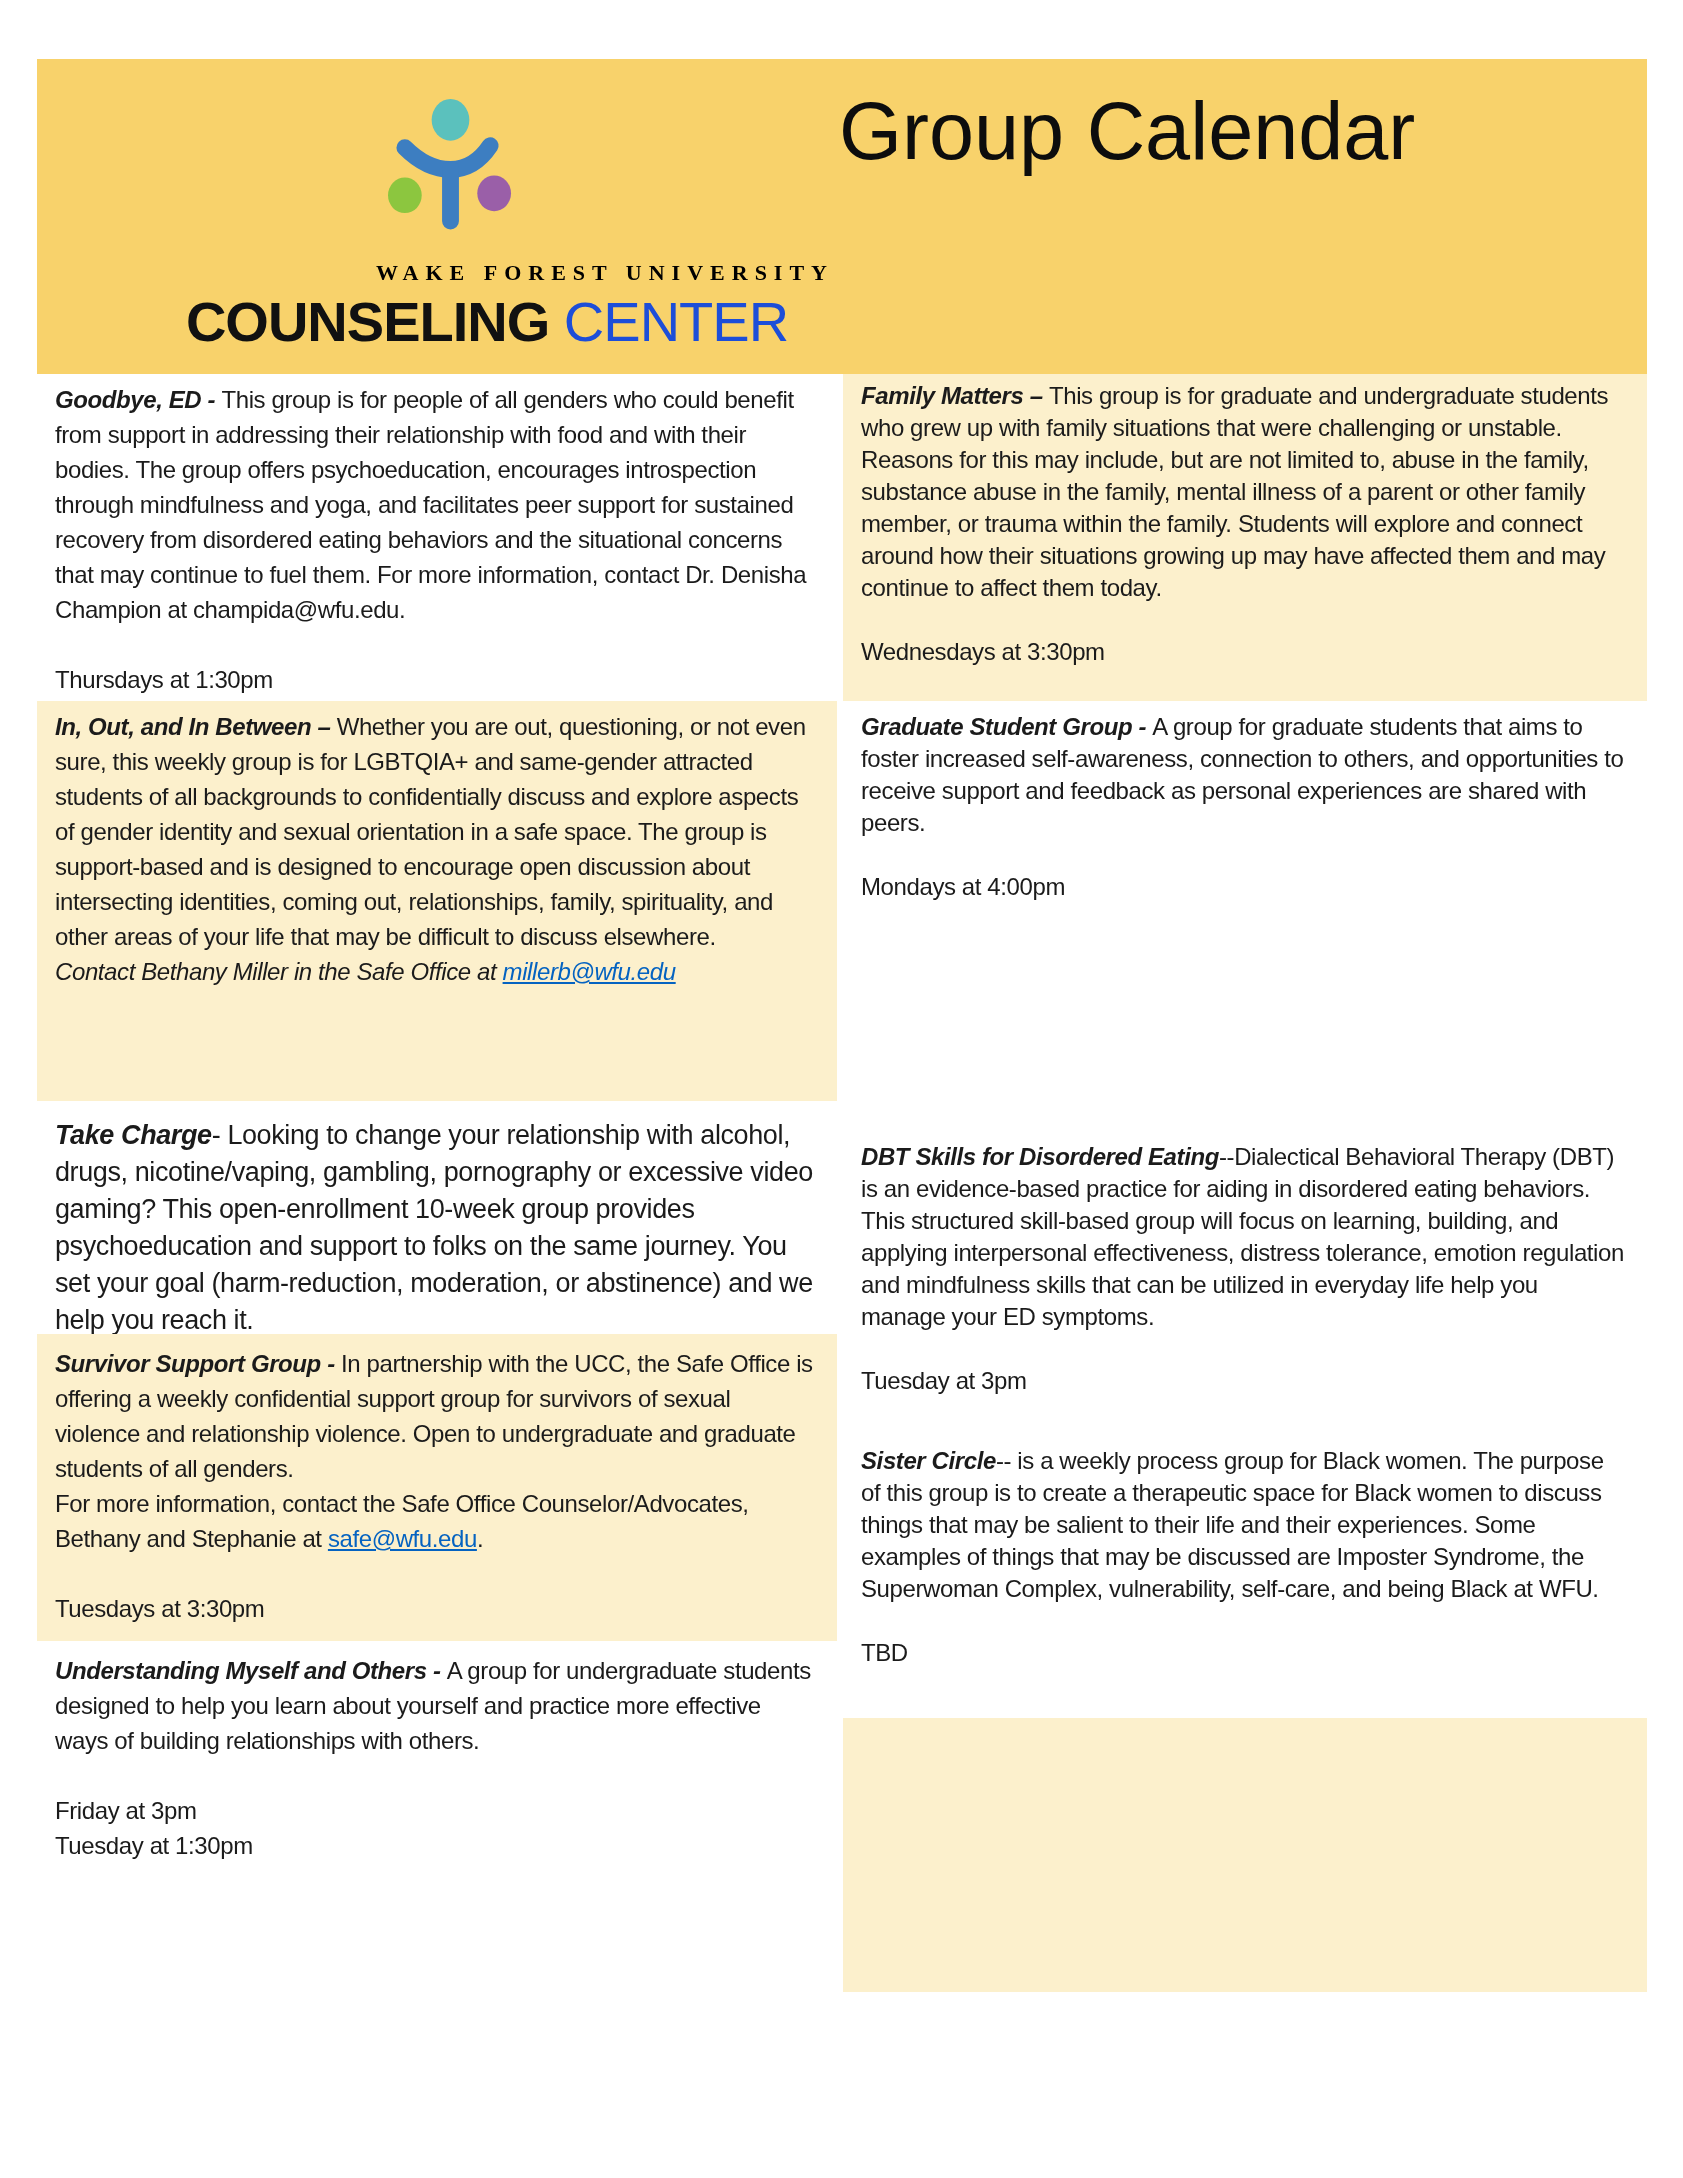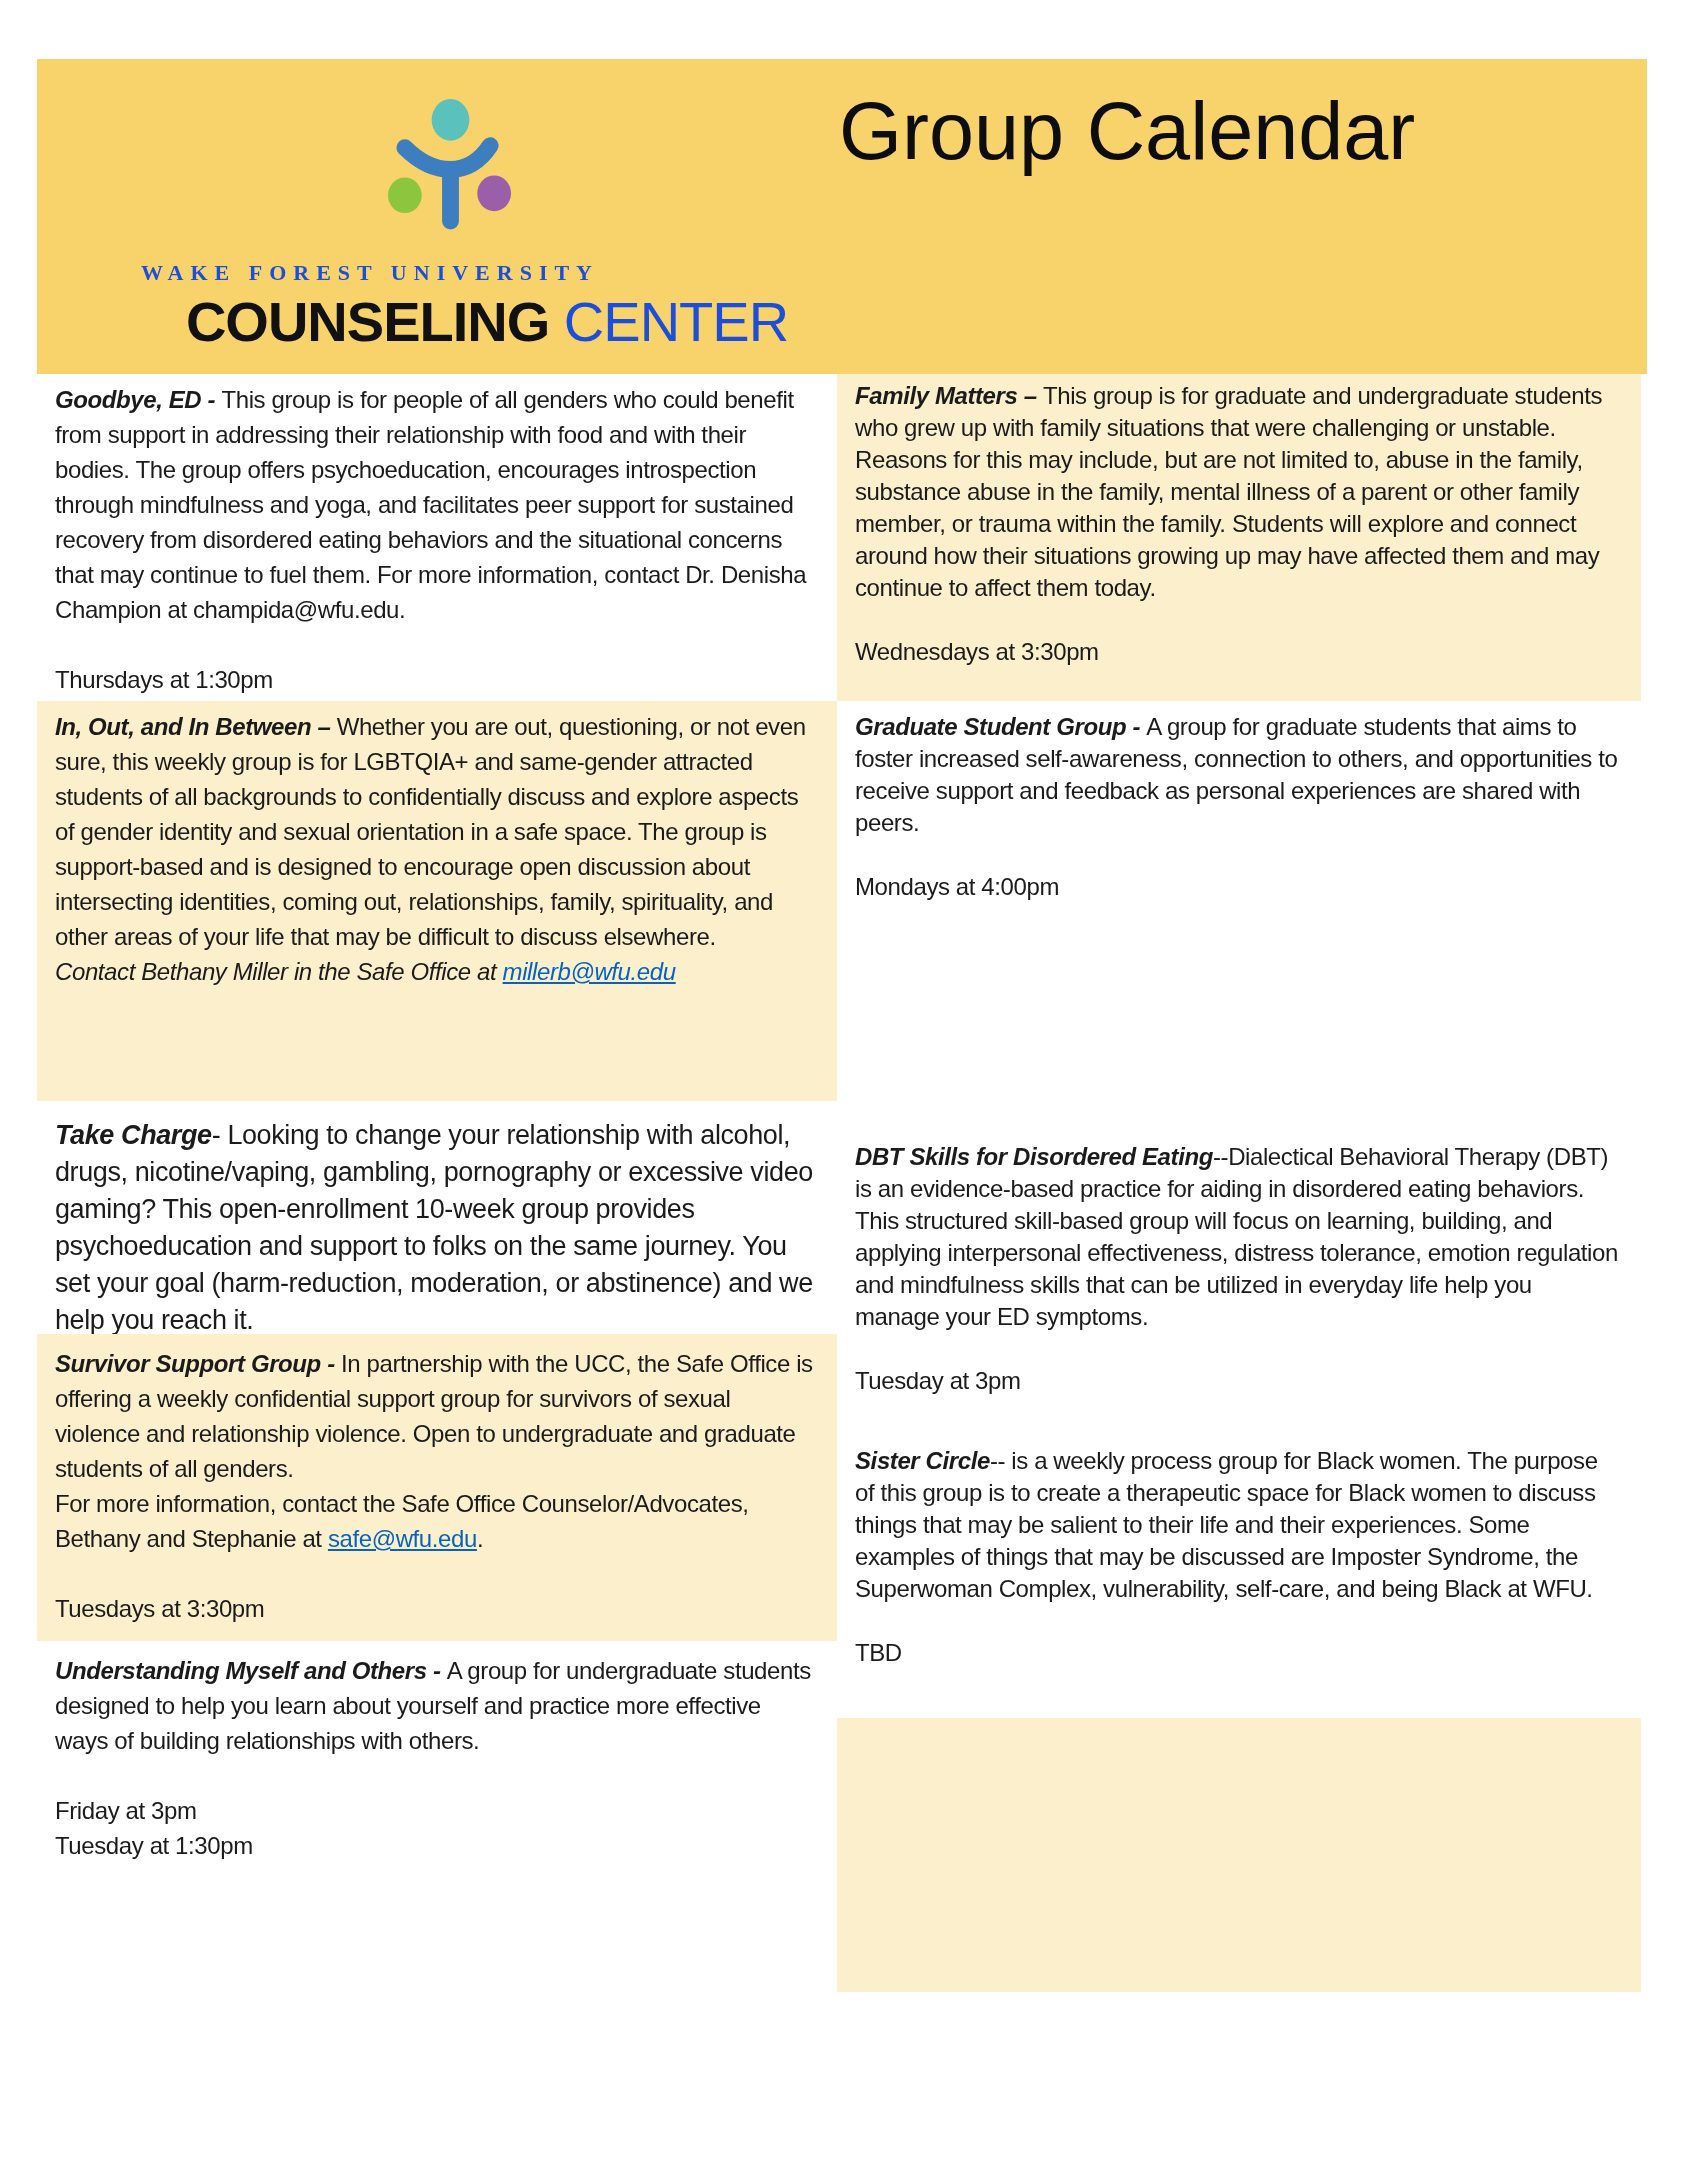--- a/index.html
+++ b/index.html
@@ -4,36 +4,36 @@
 <style>
   html,body{margin:0;padding:0}
   body{
     width:1683px;height:2178px;background:#ffffff;position:relative;
     font-family:"Liberation Sans",sans-serif;color:#1b1b1b;
   }
   
   .header{position:absolute;left:37px;top:59px;width:1610px;height:315px;background:#F8D26B;}
   .logo{position:absolute;left:351px;top:35px;width:125px;height:141px;}
   .wfu{
-    position:absolute;left:104px;top:201px;width:693px;text-align:left;
+    position:absolute;left:104px;top:201px;width:693px;text-align:right;
     font-family:"Liberation Serif",serif;font-size:22px;letter-spacing:7px;
-    color:#1d4ed8;font-weight:600;white-space:nowrap;
+    color:#000000;font-weight:600;white-space:nowrap;
   }
   .cc{
     position:absolute;left:67px;top:230px;width:766px;text-align:center;
     font-size:56px;letter-spacing:-1px;white-space:nowrap;color:#111;
   }
   .cc-bold{font-weight:bold;}
   .cc-light{font-weight:normal;color:#1d4ed8;}
   .main-title{
     position:absolute;left:802px;top:24px;font-size:81px;line-height:97px;
     color:#0d0d0d;font-weight:400;letter-spacing:0;
   }
   
-  .cols{position:absolute;left:37px;top:374px;width:1610px;display:flex;}
+  .cols{position:absolute;left:37px;top:374px;width:1610px;display:flex;gap:6px;}
   .col{display:flex;flex-direction:column;}
   .col-left{width:800px;}
   .col-right{width:804px;}
   .block{box-sizing:border-box;padding:8px 20px 0 18px;background:transparent;}
   .cream{background:#FCF0CC;}
   .col-left .block{font-size:24px;line-height:35px;letter-spacing:-0.4px;}
   .col-right .block{font-size:24px;line-height:32px;letter-spacing:-0.4px;}
   .block.big{font-size:27px;line-height:37px;}
   p{margin:0;}
   .gtitle{font-weight:bold;font-style:italic;}

